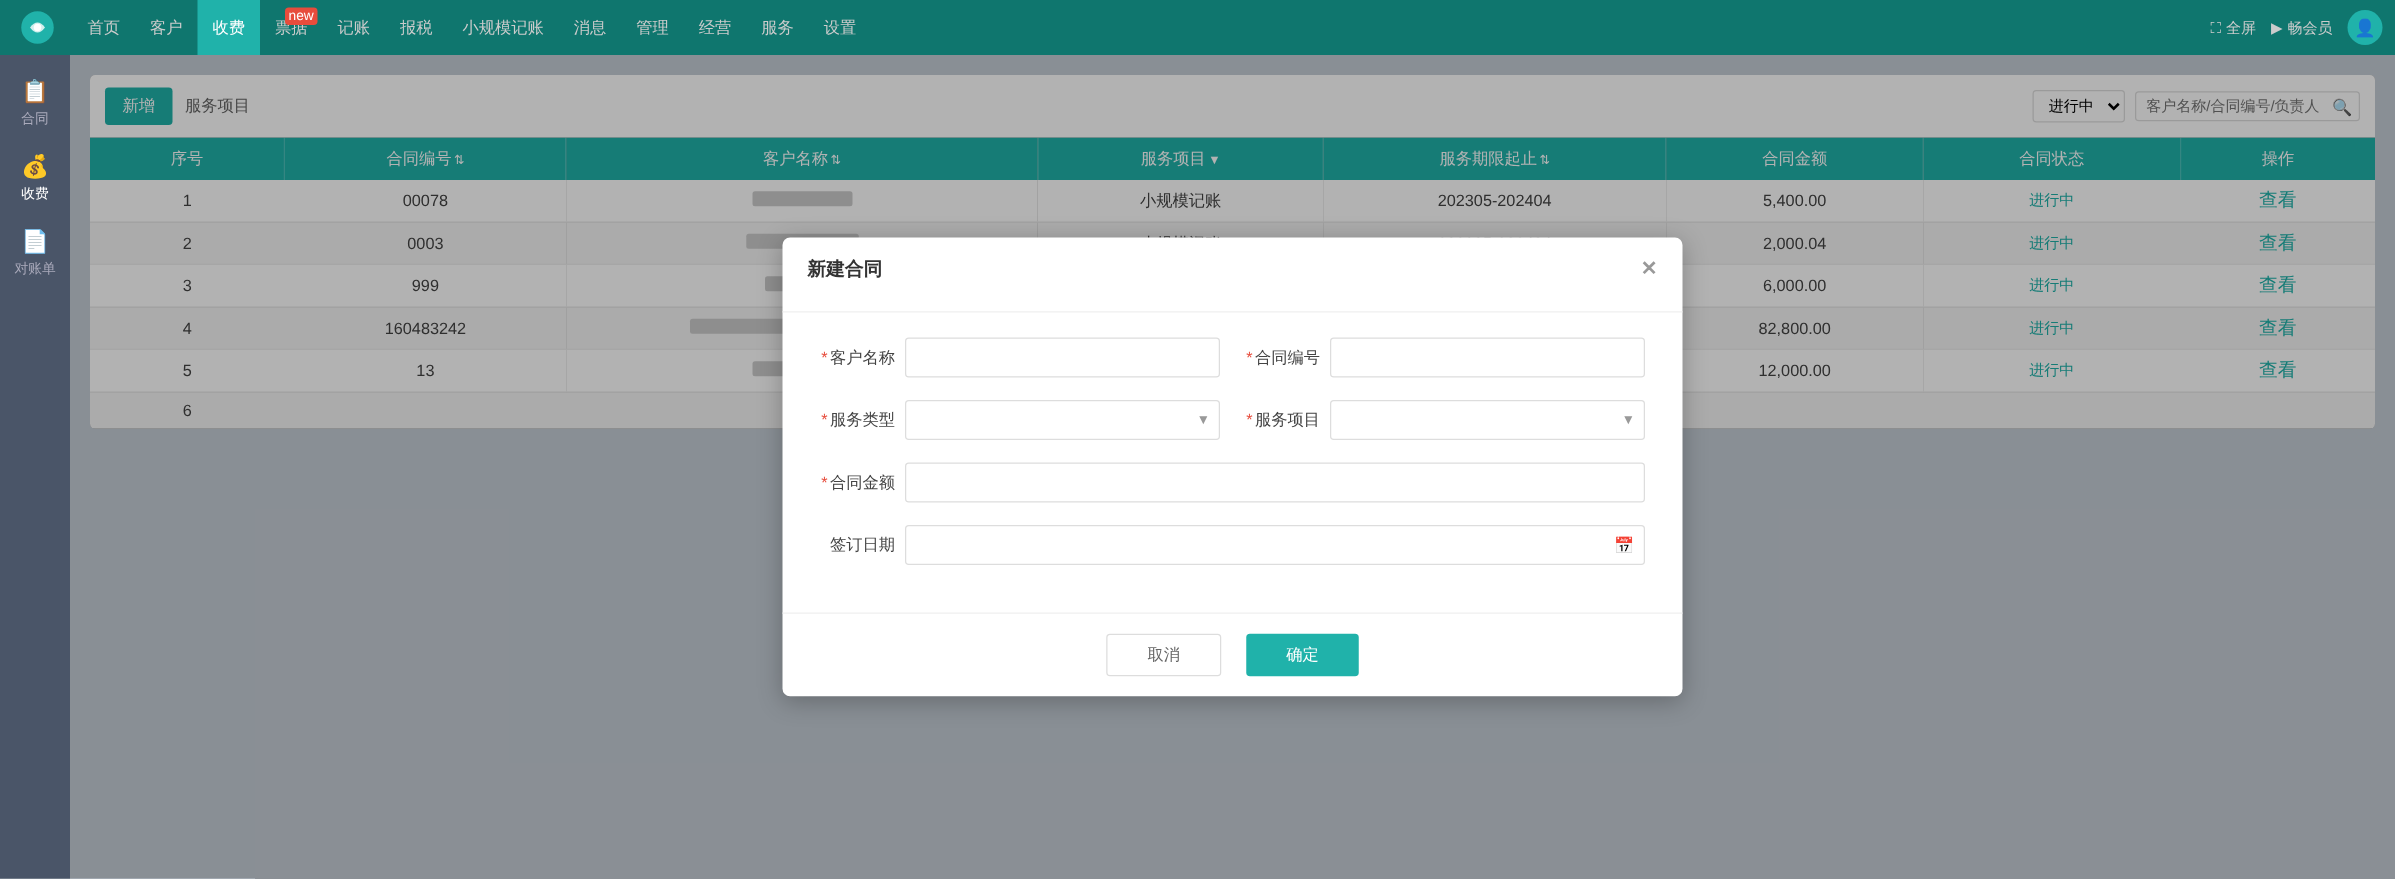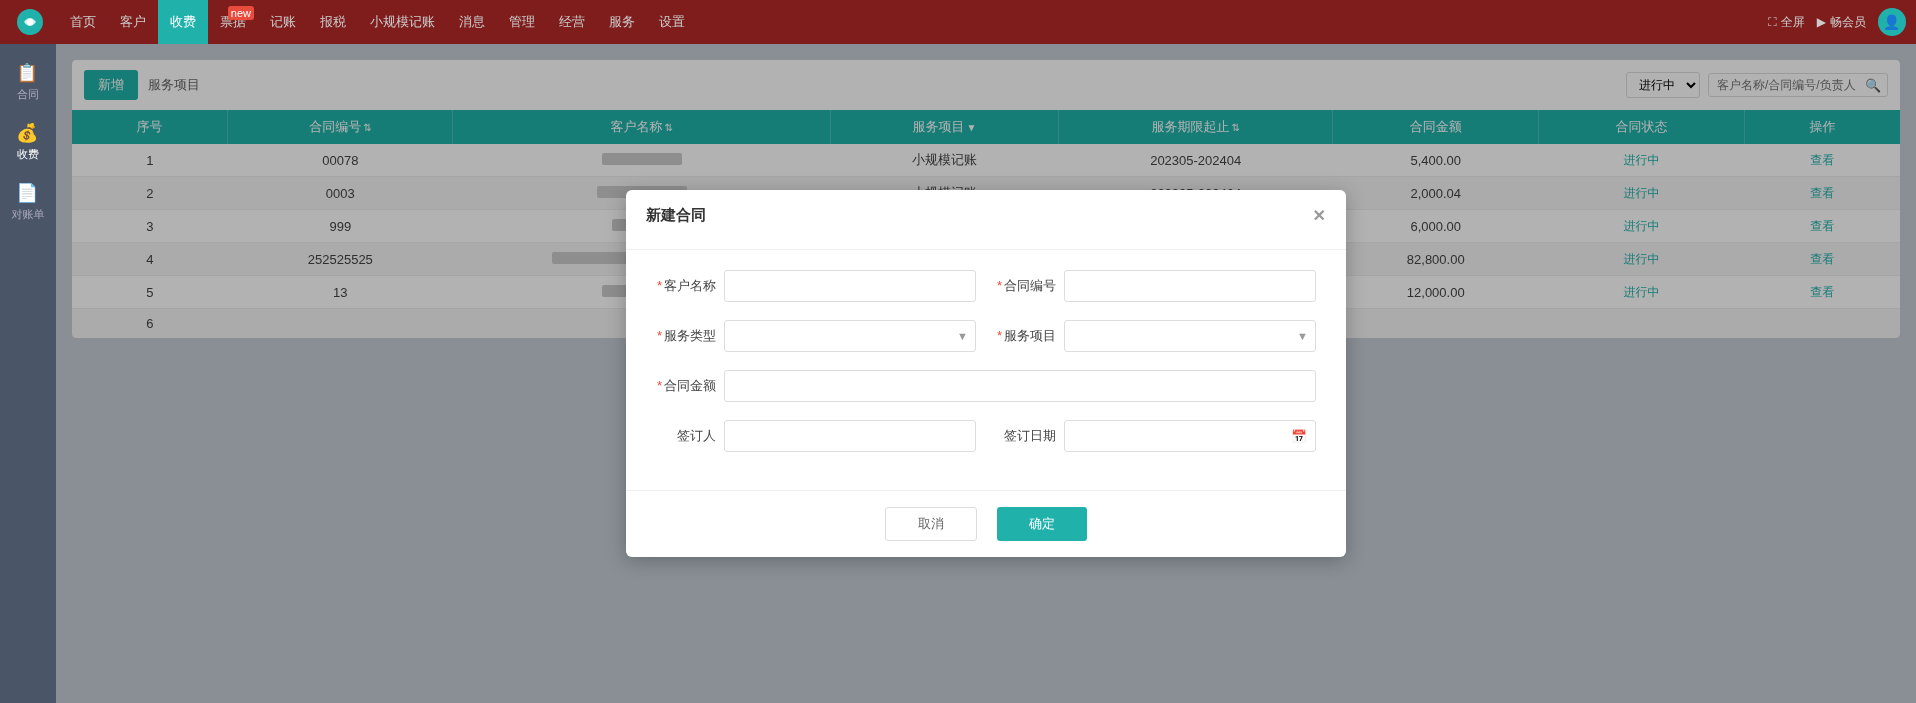--- a/index.html
+++ b/index.html
@@ -2,21 +2,21 @@
 <html><head>
   <meta charset="utf-8">
   <style>
     * { box-sizing: border-box; margin: 0; padding: 0; }
     body { font-family: 'Microsoft YaHei', Arial, sans-serif; font-size: 13px; background: #b0b8c1; width: 1916px; min-height: 703px; overflow: hidden; }
 
     
     .top-nav {
       width: 100%;
       height: 44px;
-      background: #7f1d1d;
+      background: #0f766e;
       display: flex;
       align-items: center;
       padding: 0 10px;
       color: #ccc;
       position: relative;
       z-index: 10;
     }
     .top-nav .logo {
       width: 40px;
       height: 40px;
@@ -216,21 +216,21 @@
       color: #444;
       border-bottom: 1px solid #eee;
     }
     .status-tag {
       color: #20b2aa;
       font-size: 12px;
     }
     .action-link {
       color: #20b2aa;
       cursor: pointer;
-      font-size: 12px;
+      font-size: 15px;
     }
     .sort-arrow { font-size: 10px; margin-left: 2px; }
     .blurred-text {
       display: inline-block;
       background: #ccc;
       border-radius: 2px;
       height: 12px;
     }
     tbody tr:last-child td { border-bottom: none; }
 
@@ -515,21 +515,21 @@
               <td>999</td>
               <td><span class="blurred-text" style="width:60px;"></span></td>
               <td>小规模记账</td>
               <td>202305-202404</td>
               <td>6,000.00</td>
               <td><span class="status-tag">进行中</span></td>
               <td><span class="action-link">查看</span></td>
             </tr>
             <tr>
               <td>4</td>
-              <td>252525525</td>
+              <td>160483242</td>
               <td><span class="blurred-text" style="width:180px;"></span></td>
               <td>一般纳税人...</td>
               <td>201807-202403</td>
               <td>82,800.00</td>
               <td><span class="status-tag">进行中</span></td>
               <td><span class="action-link">查看</span></td>
             </tr>
             <tr>
               <td>5</td>
               <td>13</td>
@@ -597,24 +597,20 @@
             <div class="form-group">
               <span class="form-label">
                 <span class="required-star">*</span><span>合同金额</span>
               </span>
               <input type="text" class="form-input" style="">
             </div>
           </div>
 
           <div class="form-row">
             <div class="form-group">
-              <span class="form-label">签订人</span>
-              <input type="text" class="form-input" style="">
-            </div>
-            <div class="form-group">
               <span class="form-label">签订日期</span>
               <div class="date-input-wrap">
                 <input type="text" class="date-input" style="">
                 <span class="calendar-icon">📅</span>
               </div>
             </div>
           </div>
 
 
         </div>

